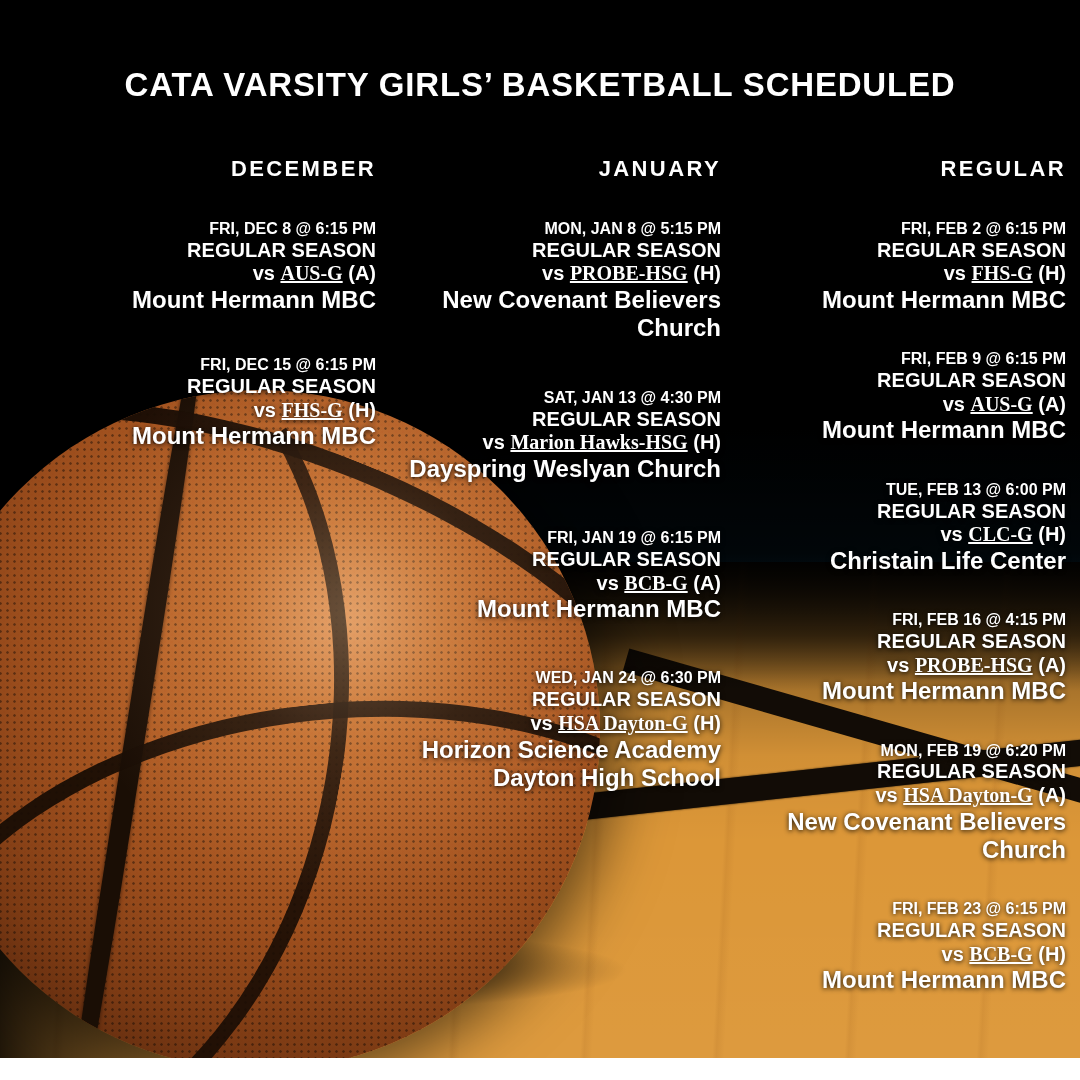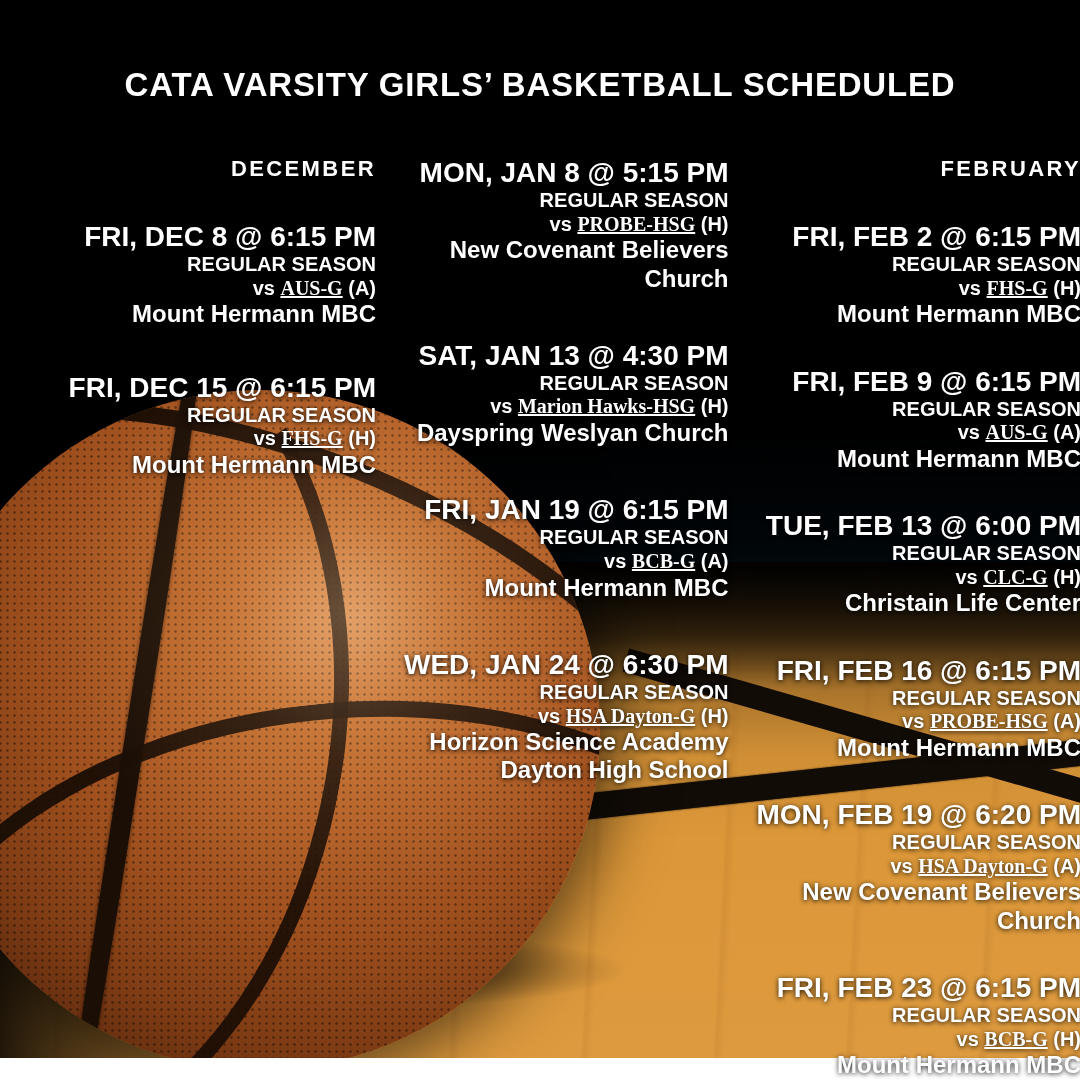--- a/index.html
+++ b/index.html
@@ -252,21 +252,21 @@
     margin-bottom: 38px;
     text-shadow: 0 1px 5px rgba(0,0,0,.9);
   }
   .game {
     margin-bottom: 42px;
     color: #ffffff;
     line-height: 1.18;
     text-shadow: 0 1px 5px rgba(0,0,0,.9);
   }
   .game-date {
-    font-size: 28px;
+    font-size: 16px;
     font-weight: 700;
     white-space: nowrap;
   }
   .game-type {
     font-size: 20px;
     font-weight: 700;
   }
   .game-opponent {
     font-size: 20px;
     font-weight: 700;
@@ -316,20 +316,21 @@
             <div class="game-venue">Mount Hermann MBC</div>
           </div>
           <div class="game">
             <div class="game-date">FRI, DEC 15 @ 6:15 PM</div>
             <div class="game-type">REGULAR SEASON</div>
             <div class="game-opponent"><span>vs</span> <span class="opp-name">FHS-G</span> <span>(H)</span></div>
             <div class="game-venue">Mount Hermann MBC</div>
           </div>
         </div>
         <div class="month-col january">
+          <div class="month-name">JANUARY</div>
           <div class="game">
             <div class="game-date">MON, JAN 8 @ 5:15 PM</div>
             <div class="game-type">REGULAR SEASON</div>
             <div class="game-opponent"><span>vs</span> <span class="opp-name">PROBE-HSG</span> <span>(H)</span></div>
             <div class="game-venue">New Covenant Believers Church</div>
           </div>
           <div class="game">
             <div class="game-date">SAT, JAN 13 @ 4:30 PM</div>
             <div class="game-type">REGULAR SEASON</div>
             <div class="game-opponent"><span>vs</span> <span class="opp-name">Marion Hawks-HSG</span> <span>(H)</span></div>
@@ -342,41 +343,41 @@
             <div class="game-venue">Mount Hermann MBC</div>
           </div>
           <div class="game">
             <div class="game-date">WED, JAN 24 @ 6:30 PM</div>
             <div class="game-type">REGULAR SEASON</div>
             <div class="game-opponent"><span>vs</span> <span class="opp-name">HSA Dayton-G</span> <span>(H)</span></div>
             <div class="game-venue">Horizon Science Academy Dayton High School</div>
           </div>
         </div>
         <div class="month-col february">
-          <div class="month-name">FEBRUARY</div>
+          <div class="month-name">REGULAR</div>
           <div class="game">
             <div class="game-date">FRI, FEB 2 @ 6:15 PM</div>
             <div class="game-type">REGULAR SEASON</div>
             <div class="game-opponent"><span>vs</span> <span class="opp-name">FHS-G</span> <span>(H)</span></div>
             <div class="game-venue">Mount Hermann MBC</div>
           </div>
           <div class="game">
             <div class="game-date">FRI, FEB 9 @ 6:15 PM</div>
             <div class="game-type">REGULAR SEASON</div>
             <div class="game-opponent"><span>vs</span> <span class="opp-name">AUS-G</span> <span>(A)</span></div>
             <div class="game-venue">Mount Hermann MBC</div>
           </div>
           <div class="game">
             <div class="game-date">TUE, FEB 13 @ 6:00 PM</div>
             <div class="game-type">REGULAR SEASON</div>
             <div class="game-opponent"><span>vs</span> <span class="opp-name">CLC-G</span> <span>(H)</span></div>
             <div class="game-venue">Christain Life Center</div>
           </div>
           <div class="game">
-            <div class="game-date">FRI, FEB 16 @ 6:15 PM</div>
+            <div class="game-date">FRI, FEB 16 @ 4:15 PM</div>
             <div class="game-type">REGULAR SEASON</div>
             <div class="game-opponent"><span>vs</span> <span class="opp-name">PROBE-HSG</span> <span>(A)</span></div>
             <div class="game-venue">Mount Hermann MBC</div>
           </div>
           <div class="game">
             <div class="game-date">MON, FEB 19 @ 6:20 PM</div>
             <div class="game-type">REGULAR SEASON</div>
             <div class="game-opponent"><span>vs</span> <span class="opp-name">HSA Dayton-G</span> <span>(A)</span></div>
             <div class="game-venue">New Covenant Believers Church</div>
           </div>

